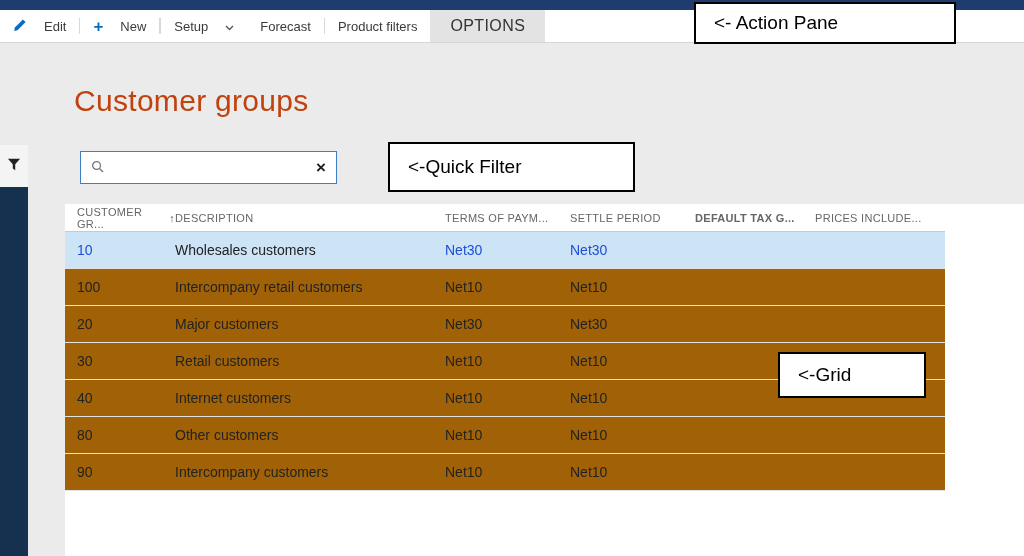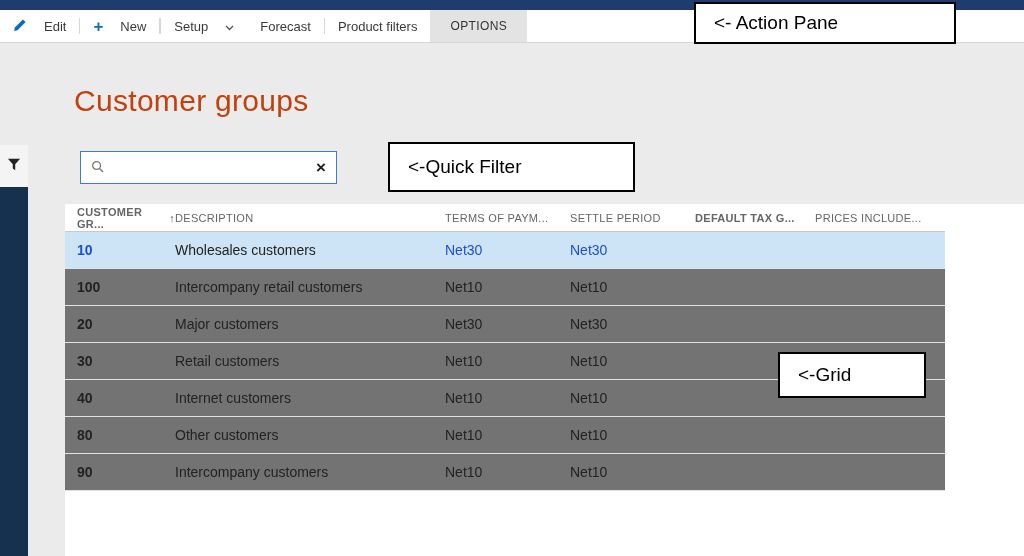--- a/index.html
+++ b/index.html
@@ -19,21 +19,21 @@
   .action-pane {
     position:absolute; top:10px; left:0; right:0; height:33px;
     background:#fff; border-bottom:1px solid #d6d6d6;
     display:flex; align-items:stretch; font-size:13px; color:#3a3a3a;
   }
   .ap-item { display:flex; align-items:center; gap:17px; padding:0 13px; cursor:pointer; white-space:nowrap; }
   .ap-sep { width:1px; height:16px; background:#d8d8d8; align-self:center; }
   .plus-glyph { color:#0c6cbe; font-size:17px; font-weight:bold; line-height:1; }
   .options-tab {
     display:flex; align-items:center; padding:0 20px; background:#e3e3e3;
-    font-size:12px; letter-spacing:.4px; color:#333; cursor:pointer;
+    font-size:16px; letter-spacing:.4px; color:#333; cursor:pointer;
   }
 
   
   .annotation {
     position:absolute; background:#fff; border:2px solid #000;
     display:flex; align-items:center; padding-left:18px;
     font-weight:normal; font-size:19px; color:#000; z-index:20;
   }
   .ann-action { left:694px; top:2px;   width:262px; height:42px; }
   .ann-filter { left:388px; top:142px; width:247px; height:50px; }
@@ -68,25 +68,25 @@
   .grid-panel { position:absolute; left:65px; top:204px; right:0; bottom:0; background:#fff; }
   .grid-inner { width:880px; }
   .grid-header {
     display:flex; align-items:center; height:28px;
     font-size:11px; color:#666; letter-spacing:.3px;
     border-bottom:1px solid #c9c9c9; cursor:default;
   }
   .grid-row {
     display:flex; align-items:center; height:37px;
     font-size:14px; color:#222; border-bottom:1px solid #e2e2e2; cursor:pointer;
-    background:#737373;
+    background:#a16207;
   }
   .grid-row.selected { background:#cde4f7; }
   .grid-row.selected .link-cell { color:#1d4ed8; }
-  .c1 { width:110px; padding-left:12px;font-weight:bold; }
+  .c1 { width:110px; padding-left:12px; }
   .c2 { width:270px; }
   .c3 { width:125px; }
   .c4 { width:125px; }
   .c5 { width:120px;font-weight:bold; }
   .c6 { width:130px; }
   .sort-arrow { color:#555; margin-left:3px; font-size:11px; }
   .hcell { display:flex; align-items:center; cursor:pointer; }
 </style>
 </head>
 <body>

